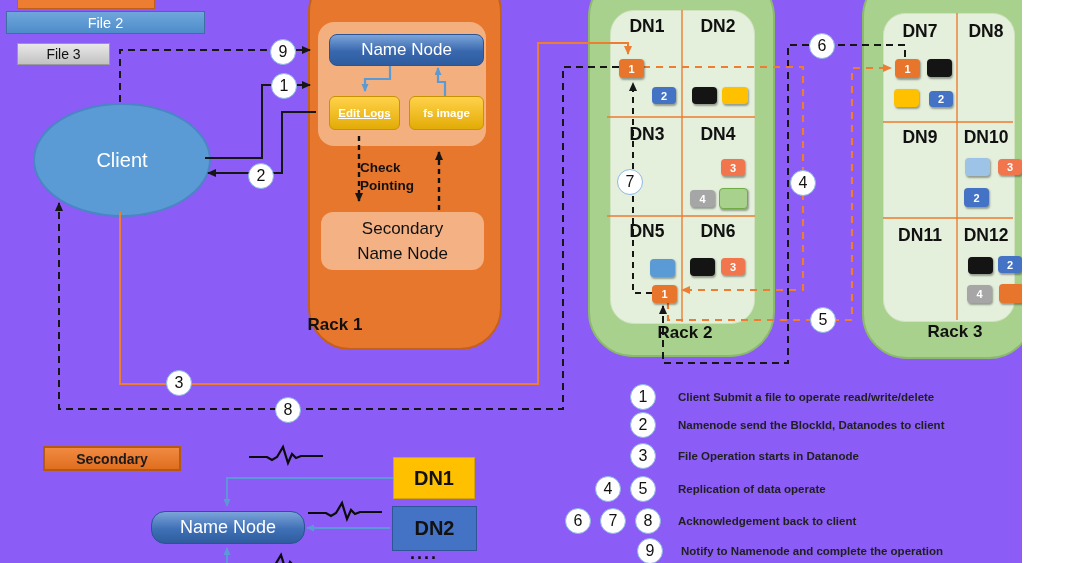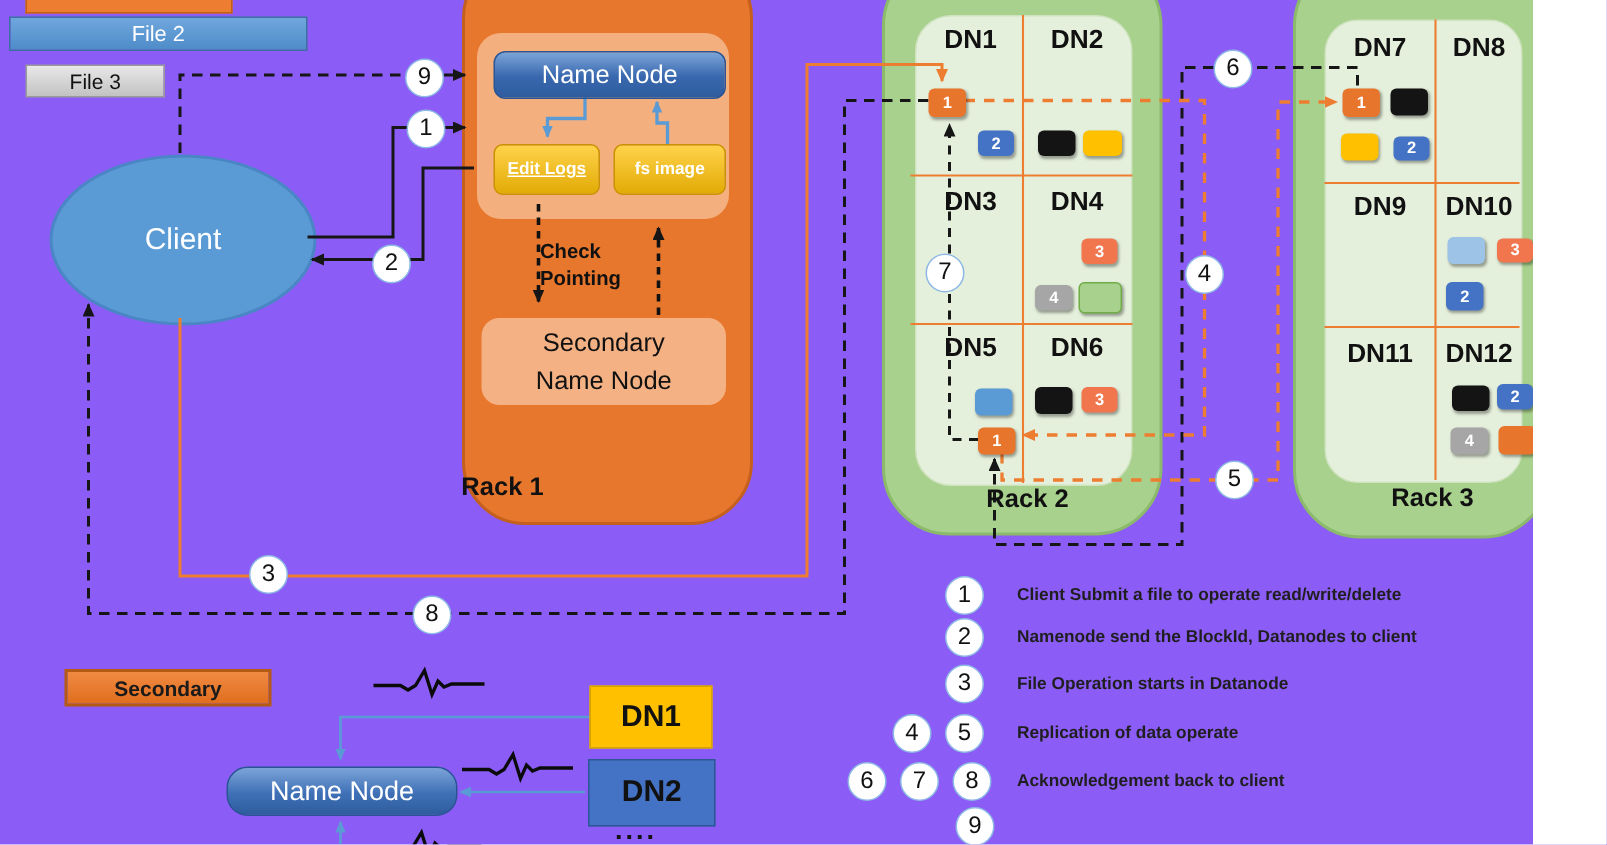--- a/index.html
+++ b/index.html
@@ -215,20 +215,21 @@
   <div class="abs numc" style="left:630px;top:443px;z-index:4;">3</div>
   <div class="abs legtxt" style="left:678px;top:450px;text-align:center;">File Operation starts in Datanode</div>
   <div class="abs numc" style="left:595px;top:476px;z-index:4;">4</div>
   <div class="abs numc" style="left:630px;top:476px;z-index:4;">5</div>
   <div class="abs legtxt" style="left:678px;top:483px;">Replication  of data operate</div>
   <div class="abs numc" style="left:565px;top:508px;z-index:4;">6</div>
   <div class="abs numc" style="left:600px;top:508px;z-index:4;">7</div>
   <div class="abs numc" style="left:635px;top:508px;z-index:4;">8</div>
   <div class="abs legtxt" style="left:678px;top:515px;">Acknowledgement back to client</div>
   <div class="abs numc" style="left:637px;top:538px;z-index:4;">9</div>
+  <div class="abs legtxt" style="left:681px;top:545px;">Notify to Namenode and complete the operation</div>
 
   <div class="abs ctr hb-btn">
     <span>Secondary</span>
     </div>
   <svg class="abs" width="78" height="22" style="left:247px;top:444px;z-index:3;">
     <polyline points="2,13 20,13 25,16 30,13 36,3 41,19 45,10 49,14 54,12 76,12" fill="none" stroke="#0b0b0b" stroke-width="2.2"></polyline>
     </svg>
   <svg class="abs" width="78" height="22" style="left:306px;top:500px;z-index:3;">
     <polyline points="2,13 20,13 25,16 30,13 36,3 41,19 45,10 49,14 54,12 76,12" fill="none" stroke="#0b0b0b" stroke-width="2.2"></polyline>
     </svg>

